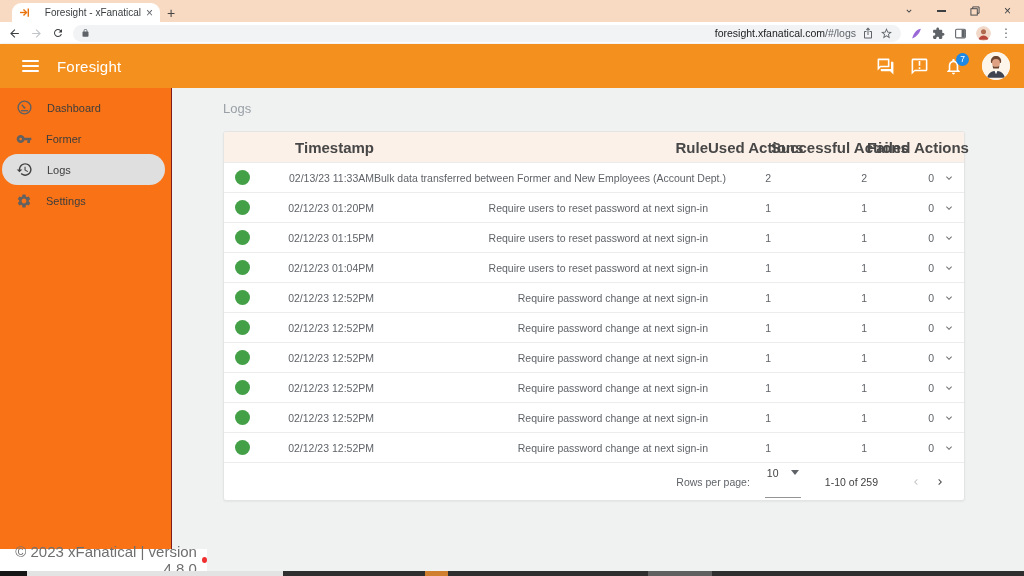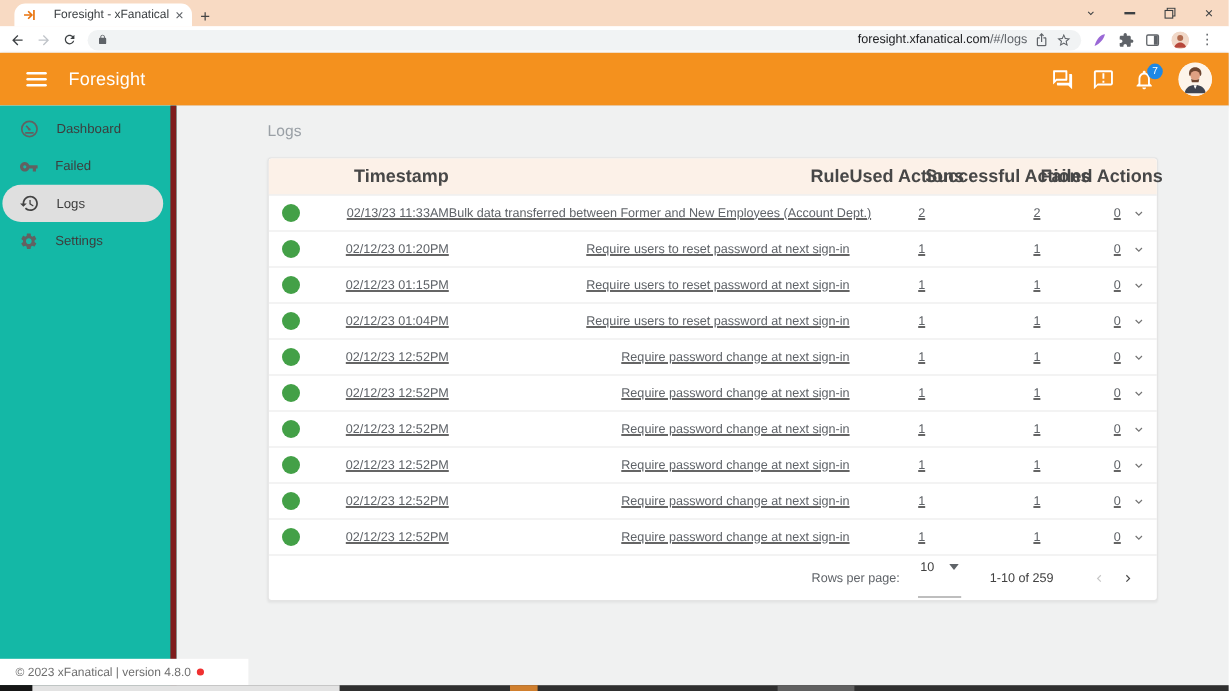--- a/index.html
+++ b/index.html
@@ -33,44 +33,44 @@
   .hamburger{width:17px;display:flex;flex-direction:column;gap:3px;margin:0 18px 0 8px;}
   .hamburger span{height:2px;background:#fff;border-radius:1px;}
   .app-title{color:#fff;font-size:15px;letter-spacing:.2px;}
   .appbar-right{margin-left:auto;display:flex;align-items:center;gap:15px;}
   .bell-wrap{position:relative;}
   .badge{position:absolute;top:-4px;right:-6px;width:13px;height:13px;border-radius:50%;background:var(--badge);color:#fff;font-size:8.5px;display:flex;align-items:center;justify-content:center;}
   .app-avatar{width:28px;height:28px;border-radius:50%;overflow:hidden;background:#fdf4ea;margin-left:4px;}
 
   
   .workspace{position:absolute;top:88px;left:0;right:0;bottom:0;background:var(--mainbg);}
-  .sidebar{position:absolute;left:0;top:0;bottom:0;width:147px;background:#14b8a6;border-right:5px solid #7f1d1d;padding-top:4px;}
+  .sidebar{position:absolute;left:0;top:0;bottom:0;width:172px;background:#f97316;border-right:1px solid #7f1d1d;padding-top:4px;}
   .side-item{height:31px;display:flex;align-items:center;padding-left:16px;gap:14px;margin-right:6px;}
   .side-item.active{background:#dfdfdf;border-radius:16px;margin-left:2px;padding-left:14px;}
   .side-label{font-size:11px;color:#3d3d3d;font-weight:500;}
 
   .page-title{position:absolute;left:223px;top:13px;font-size:13px;color:#9aa0a6;}
 
   .card{position:absolute;left:223px;top:43px;width:742px;background:#fff;border:1px solid #e4e4e4;border-radius:3px;box-shadow:0 1px 2px rgba(0,0,0,.05);}
   .grid-row{display:grid;grid-template-columns:44px 106px 334px 63px 96px 67px 1fr;align-items:center;height:30px;}
   .thead{background:var(--headbg);border-radius:3px 3px 0 0;}
   .th{font-size:15px;font-weight:700;color:#474747;white-space:nowrap;}
-  .trow{border-top:1px solid #ececec;text-decoration:underline;}
+  .trow{border-top:1px solid #ececec;}
   .cell{font-size:10.5px;color:#5f6368;white-space:nowrap;}
   .dot{width:15px;height:15px;border-radius:50%;background:var(--success);margin-left:11px;display:block;}
   .c-expand{display:flex;justify-content:center;}
 
   .pagination{height:38px;border-top:1px solid #ececec;display:flex;align-items:center;justify-content:flex-end;padding-right:12px;font-size:10.5px;color:#5f6368;}
   .rpp-label{margin-right:15px;}
   .rpp-select{width:36px;border-bottom:1px solid #949494;display:flex;align-items:center;justify-content:space-between;padding:1px 2px 18px;margin-right:24px;color:#424242;}
   .range{margin-right:26px;color:#424242;}
   .pgbtn{width:24px;display:flex;justify-content:center;align-items:center;}
 
   .sidebar-footer{position:absolute;left:0;bottom:5px;width:207px;height:22px;background:#fff;display:flex;align-items:center;padding-left:13px;gap:5px;}
-  .footer-text{font-size:10px;color:#6f6f6f;}
+  .footer-text{font-size:15px;color:#6f6f6f;}
   .red-dot{width:6px;height:6px;border-radius:50%;background:var(--danger);}
 
   
   .sliver{position:absolute;left:0;bottom:0;width:1024px;height:5px;background:#2f2f2f;z-index:5;}
   .sliver .s1{position:absolute;left:0;width:27px;height:5px;background:#161616;}
   .sliver .s2{position:absolute;left:27px;width:256px;height:5px;background:#e3e3e3;}
   .sliver .s-or{position:absolute;left:425px;width:23px;height:5px;background:#d07f2e;}
   .sliver .s-gr{position:absolute;left:648px;width:64px;height:5px;background:#606060;}
   svg{display:block;}
 </style>
@@ -221,21 +221,21 @@
             </svg>
         </span>
         <span class="side-label">Dashboard</span>
       </div>
       <div class="side-item">
         <span>
           <svg width="16" height="16" viewBox="0 0 24 24">
               <path d="M12.65 10C11.83 7.67 9.61 6 7 6c-3.31 0-6 2.69-6 6s2.69 6 6 6c2.61 0 4.83-1.67 5.65-4H17v4h4v-4h2v-4H12.65zM7 14c-1.1 0-2-.9-2-2s.9-2 2-2 2 .9 2 2-.9 2-2 2z" fill="#616161"></path>
             </svg>
         </span>
-        <span class="side-label">Failed</span>
+        <span class="side-label">Former</span>
       </div>
       <div class="side-item active">
         <span>
           <svg width="17" height="17" viewBox="0 0 24 24">
               <path d="M13 3c-4.97 0-9 4.03-9 9H1l3.89 3.89.07.14L9 12H6c0-3.87 3.13-7 7-7s7 3.13 7 7-3.13 7-7 7c-1.93 0-3.68-.79-4.94-2.06l-1.42 1.42C8.27 19.99 10.51 21 13 21c4.97 0 9-4.03 9-9s-4.03-9-9-9zm-1 5v5l4.28 2.54.72-1.21-3.5-2.08V8H12z" fill="#424242"></path>
             </svg>
         </span>
         <span class="side-label">Logs</span>
       </div>
       <div class="side-item">

